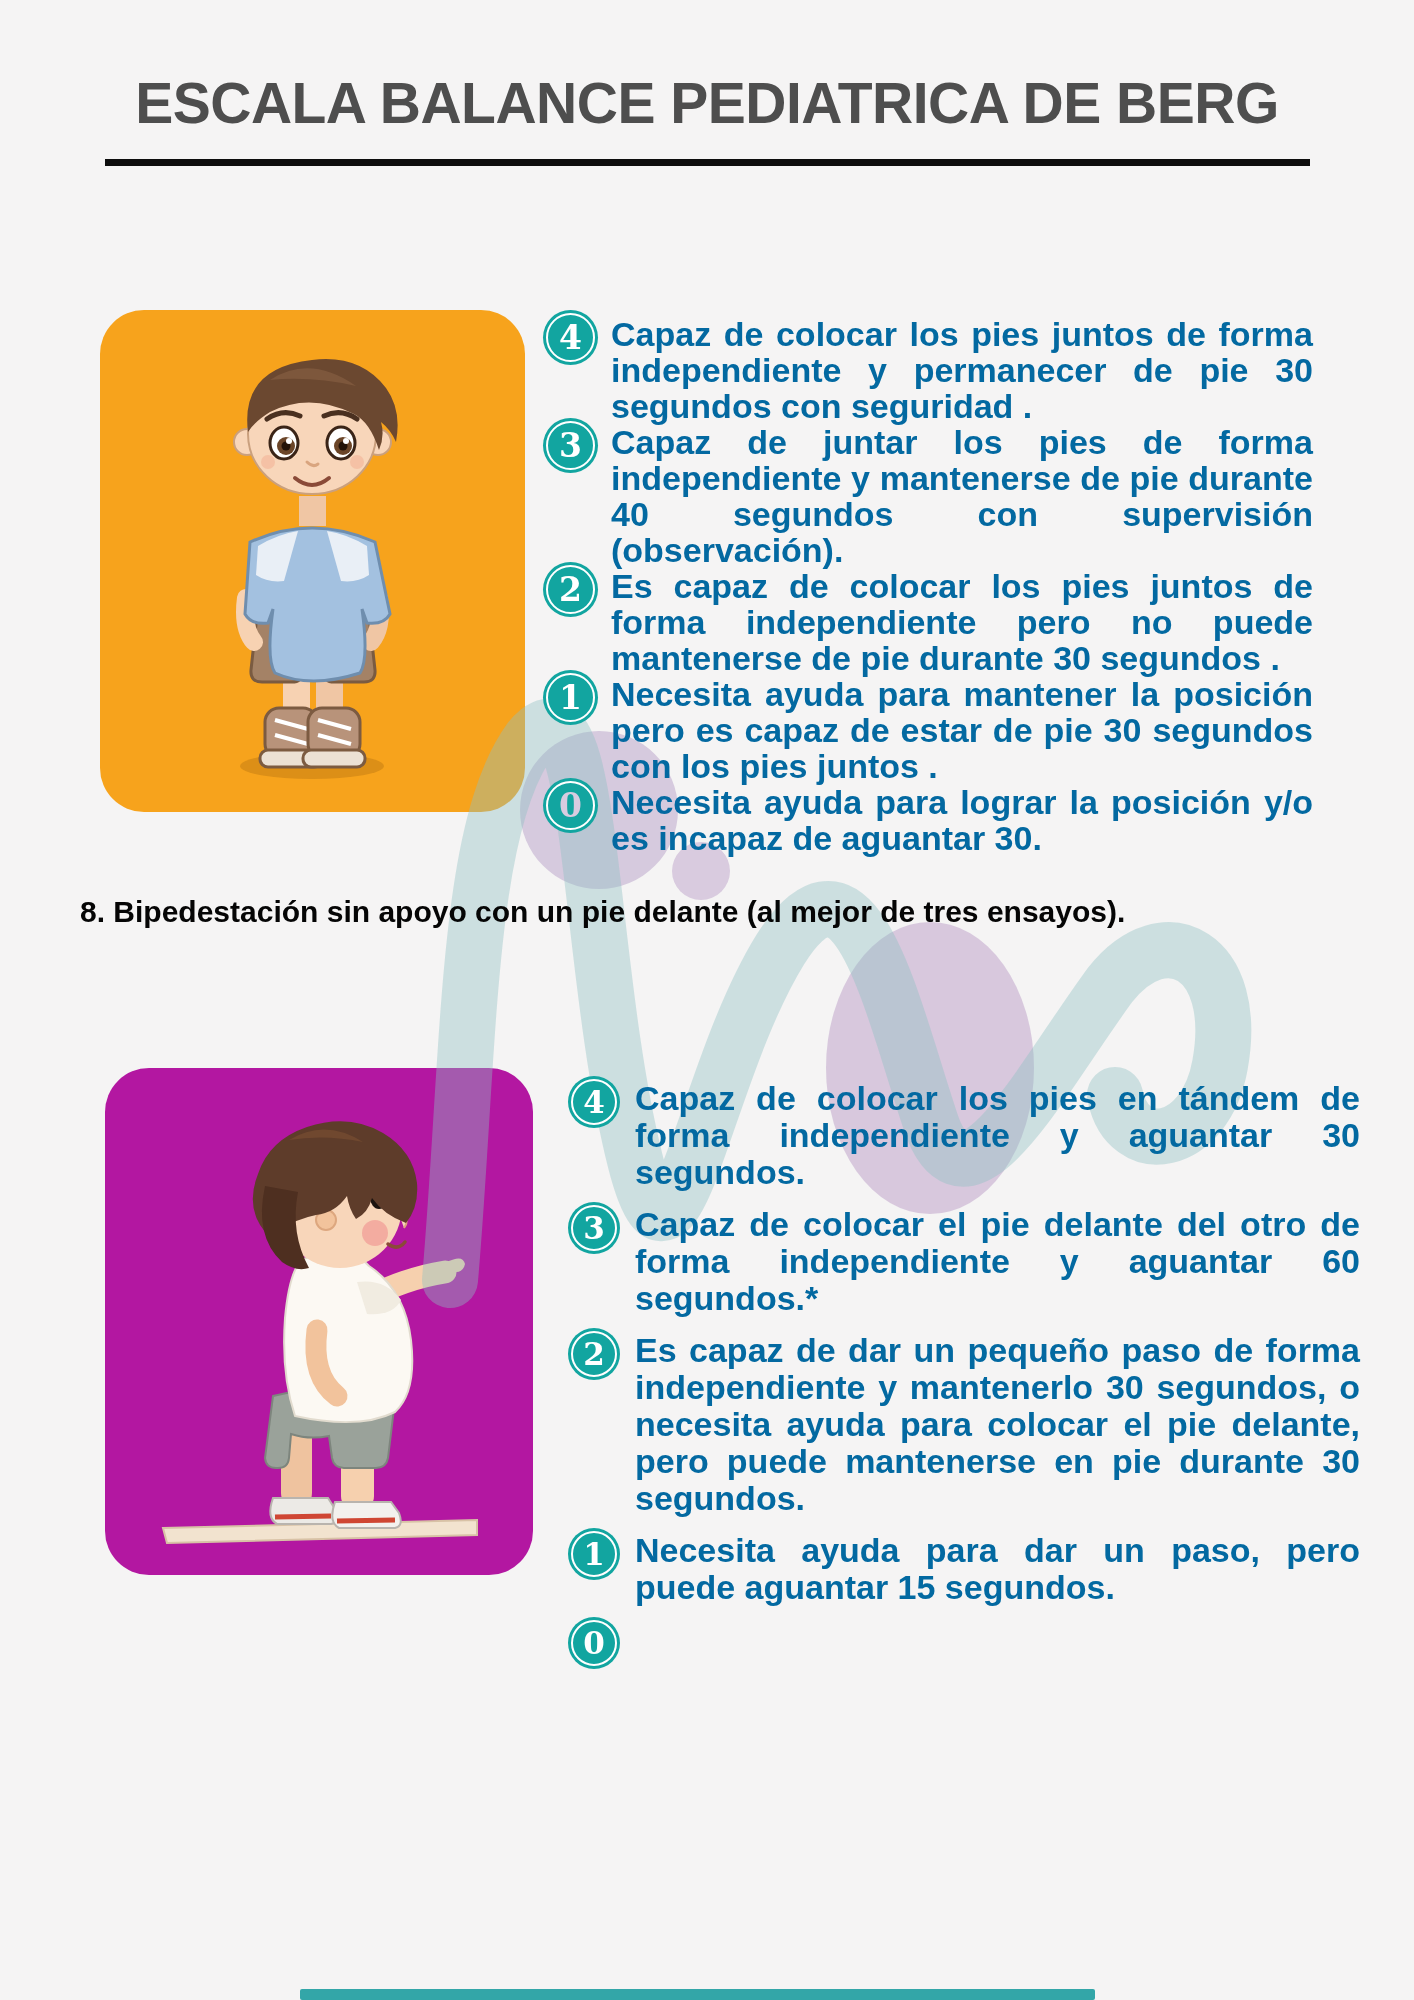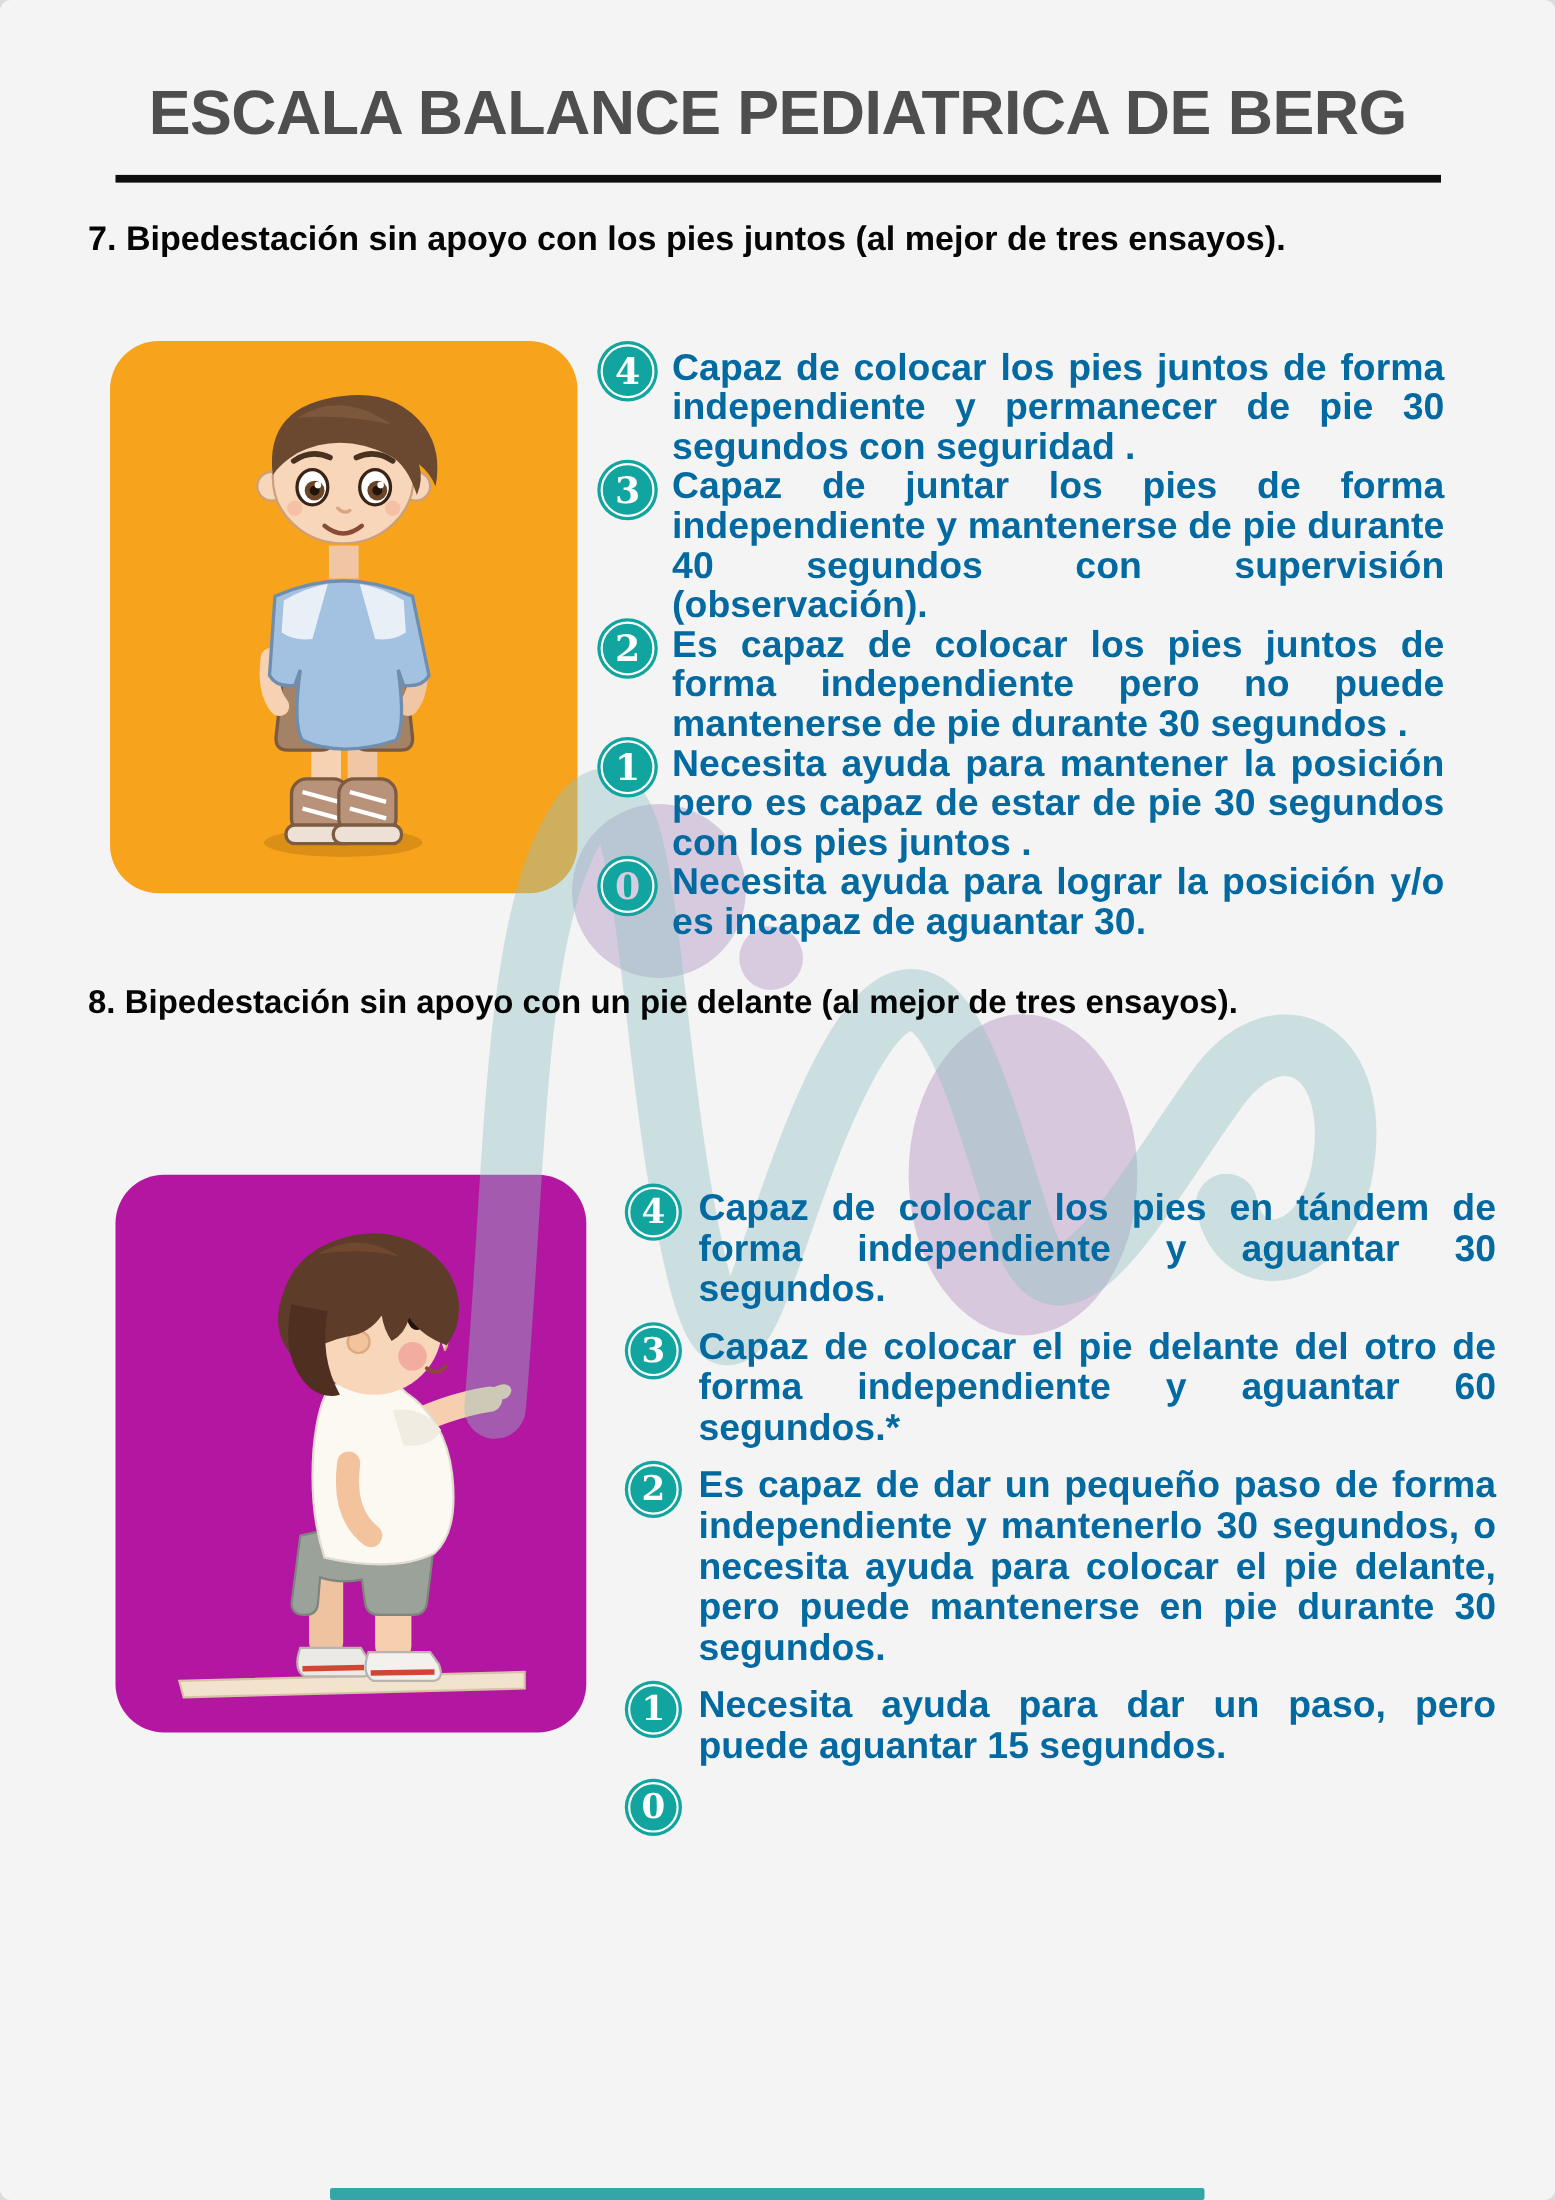--- a/index.html
+++ b/index.html
@@ -1,19 +1,19 @@
 <!DOCTYPE html>
 <html><head>
 <meta charset="utf-8">
 <style>
   html,body{margin:0;padding:0;background:#dcdcdc;}
   .page{
     position:relative;width:1414px;height:2000px;margin:0 auto;
     background:#f5f4f4;overflow:hidden;
-    font-family:"Liberation Sans",sans-serif;color:#0a0a0a;border-radius:10px;
+    font-family:"Liberation Sans",sans-serif;color:#0a0a0a;
   }
   
   .decor{position:absolute;z-index:1;pointer-events:none;}
   .lavender-circle-1{left:520px;top:731px;width:158px;height:158px;border-radius:50%;background:#d6cade;}
   .lavender-circle-2{left:672px;top:842px;width:58px;height:58px;border-radius:50%;background:#d3c3da;opacity:.85;}
   .lavender-ellipse{left:826px;top:922px;width:208px;height:292px;border-radius:50%;background:#cdbad6;opacity:.75;}
   .bottom-bar{left:300px;top:1989px;width:795px;height:11px;background:#33a6a8;border-radius:2px;}
   .swoosh-svg{position:absolute;left:0;top:0;width:1414px;height:2000px;z-index:2;pointer-events:none;}
   
   .figure-box{position:absolute;z-index:1;border-radius:44px;overflow:hidden;}
@@ -147,21 +147,20 @@
     </svg>
   </div>
 
   <svg class="swoosh-svg" viewBox="0 0 1414 2000">
     <path d="M450 1280 C470 1050 465 830 530 740 C595 660 585 960 635 1160 C675 1320 700 1080 780 950 C855 830 890 1000 930 1120 C965 1230 1040 1080 1110 985 C1165 915 1240 955 1220 1065 C1205 1148 1128 1160 1115 1095" fill="none" stroke="#8fc0c4" stroke-opacity="0.4" stroke-width="56" stroke-linecap="round"></path>
   </svg>
 
   <h1 class="content page-title" style="position:absolute;margin:0;">ESCALA BALANCE PEDIATRICA DE BERG</h1>
   <div class="title-underline"></div>
 
-  <h2 class="content section-heading heading-7" style="position:absolute;margin:0;">7. Bipedestación sin apoyo con los pies juntos (al mejor de tres ensayos).</h2>
 
   <div class="content items items-7" style="position:absolute;">
     <div class="item">
       <div class="badge">
           <span>4</span>
         </div>
       <p class="itext">Capaz de colocar los pies juntos de forma independiente y permanecer de pie 30 segundos con seguridad .</p>
     </div>
     <div class="item">
       <div class="badge">

